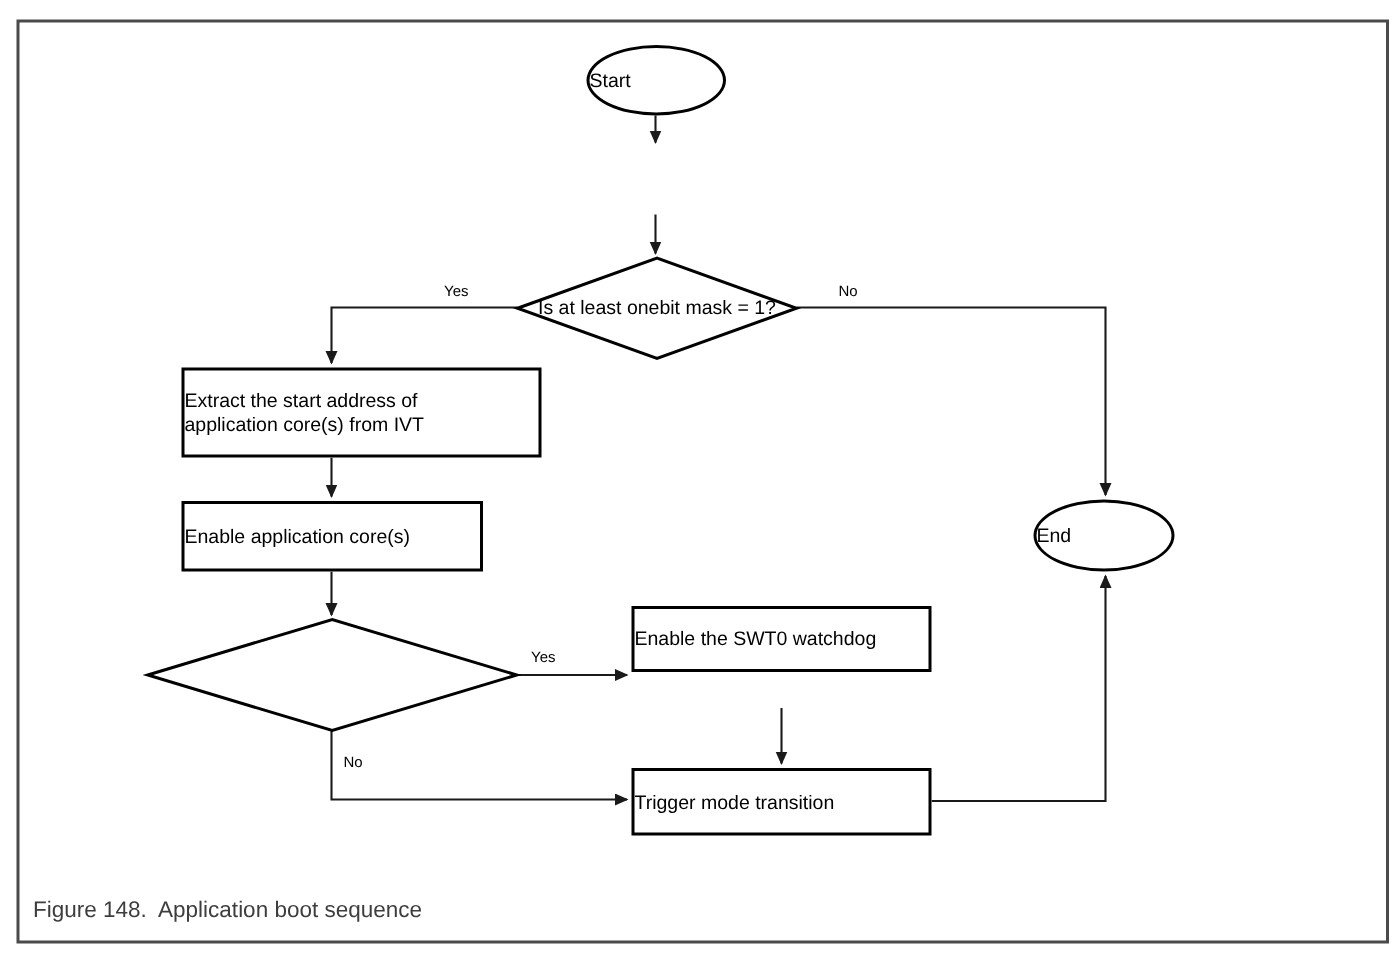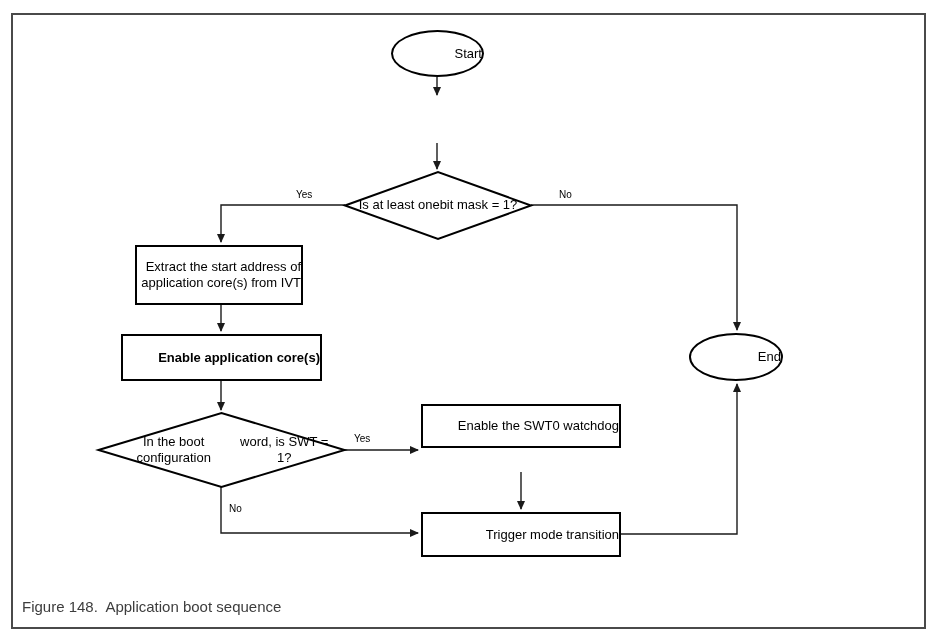--- a/index.html
+++ b/index.html
@@ -24,21 +24,21 @@
     left: 0; top: 0;
     width: 933px; height: 639px;
   }
   .node {
     position: absolute;
     box-sizing: border-box;
     background: #ffffff;
     border: 2px solid #000000;
     display: flex;
     flex-direction: column;
-    align-items: flex-end;
+    align-items: flex-start;
     justify-content: center;
     text-align: center;
     font-size: 13px;
     line-height: 16px;
     color: #000000;
   }
   .ellipse { border-radius: 50%; }
   .dtext {
     position: absolute;
     display: flex;
@@ -98,33 +98,29 @@
   <div class="node ellipse" style="left:391px; top:30px; width:93px; height:47px;">
     <span>Start</span>
   </div>
 
 
   <div class="dtext" style="left:345px; top:176px; width:186px; height:58px;">
     <span>Is at least one</span>
     <span>bit mask = 1?</span>
   </div>
 
-  <div class="node" style="left:135px; top:245px; width:168px; height:60px;">
+  <div class="node" style="left:121px; top:245px; width:240px; height:60px;">
     <span>Extract the start address of</span>
     <span>application core(s) from IVT</span>
   </div>
 
-  <div class="node" style="left:121px; top:334px; width:201px; height:47px;font-weight:bold;">
+  <div class="node" style="left:121px; top:334px; width:201px; height:47px;">
     <span>Enable application core(s)</span>
   </div>
 
-  <div class="dtext" style="left:111px; top:421px; width:221px; height:58px;">
-    <span>In the boot configuration</span>
-    <span>word, is SWT = 1?</span>
-  </div>
 
   <div class="node" style="left:421px; top:404px; width:200px; height:44px;">
     <span>Enable the SWT0 watchdog</span>
   </div>
 
   <div class="node" style="left:421px; top:512px; width:200px; height:45px;">
     <span>Trigger mode transition</span>
   </div>
 
   <div class="node ellipse" style="left:689px; top:333px; width:94px; height:48px;">

